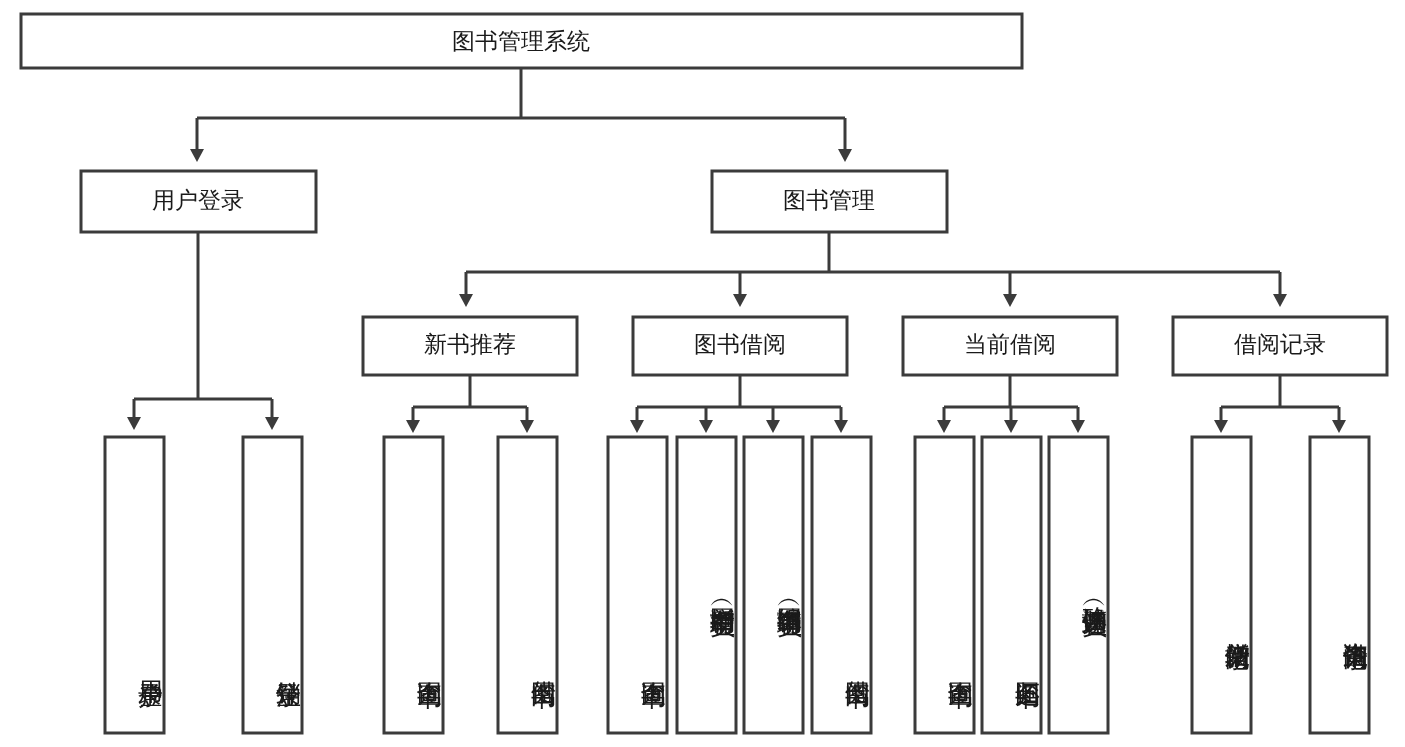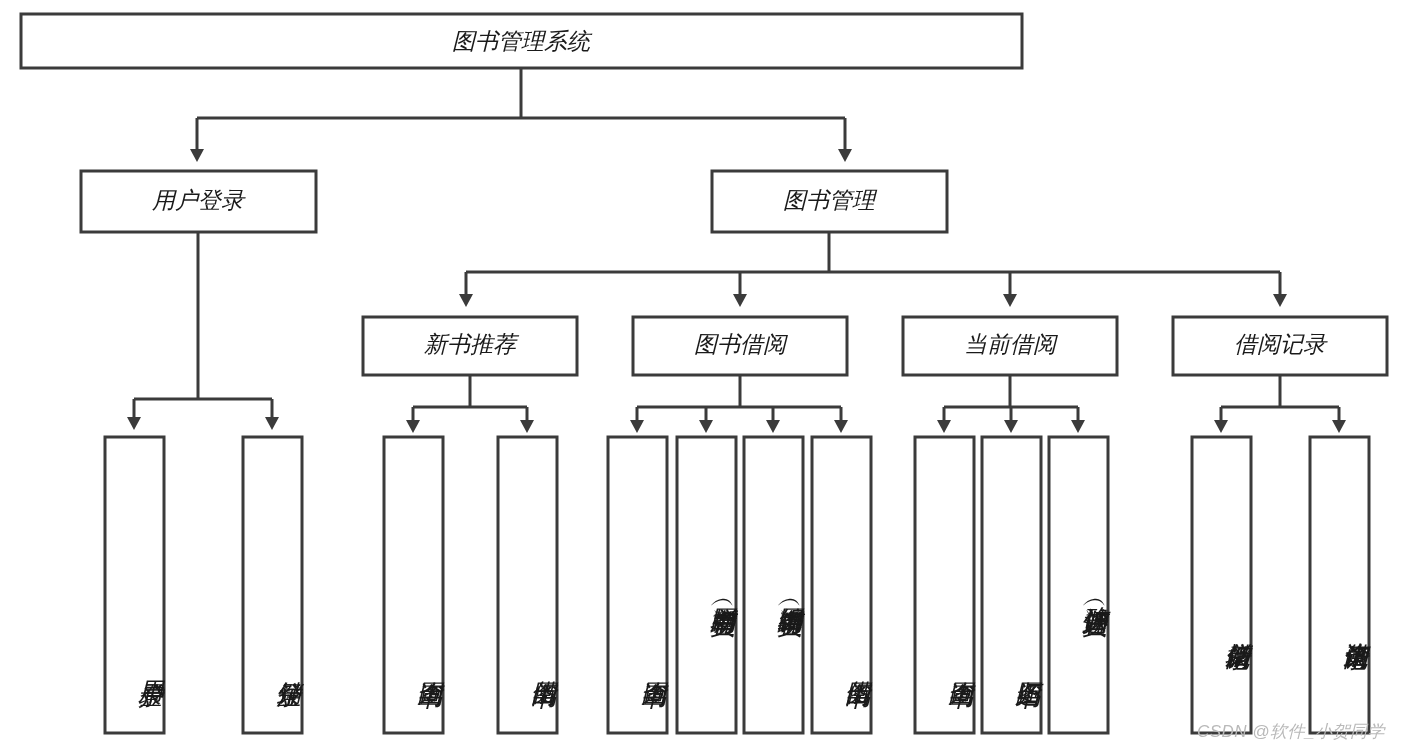--- a/index.html
+++ b/index.html
@@ -1,17 +1,17 @@
 <!DOCTYPE html>
 <html><head>
 <meta charset="utf-8">
 <style>
   html,body{margin:0;padding:0;background:#ffffff;}
   body{font-family:"Liberation Sans","DejaVu Sans",sans-serif;}
-  #page{position:relative;width:1391px;height:747px;background:#fff;overflow:hidden;font-style:italic;}
+  #page{position:relative;width:1391px;height:747px;background:#fff;overflow:hidden;}
   svg{display:block;width:1405px;height:747px;}
   .boxrect{fill:#ffffff;stroke:#3b3b3b;stroke-width:3;}
   .line{stroke:#3b3b3b;stroke-width:3;fill:none;}
   .arrowhead{fill:#3b3b3b;}
   .lbl{fill:#1a1a1a;font-family:"Liberation Sans","DejaVu Sans",sans-serif;font-size:23px;text-anchor:middle;dominant-baseline:middle;}
   .vtextbox{position:absolute;display:flex;align-items:flex-start;justify-content:center;
             writing-mode:vertical-rl;text-orientation:upright;
             font-size:25px;color:#1a1a1a;line-height:1.06;letter-spacing:1px;
             font-family:"Liberation Sans","DejaVu Sans",sans-serif;
             pointer-events:none;white-space:nowrap;}
@@ -139,14 +139,13 @@
   <div class="vtextbox" style="left:608px;top:437px;width:59px;height:296px;padding-top:78px;">查询图书</div>
   <div class="vtextbox" style="left:677px;top:437px;width:59px;height:296px;padding-top:6px;">新增图书（管理员）</div>
   <div class="vtextbox" style="left:744px;top:437px;width:59px;height:296px;padding-top:6px;">编辑图书（管理员）</div>
   <div class="vtextbox" style="left:812px;top:437px;width:59px;height:296px;padding-top:78px;">借阅图书</div>
   <div class="vtextbox" style="left:915px;top:437px;width:59px;height:296px;padding-top:78px;">查询图书</div>
   <div class="vtextbox" style="left:982px;top:437px;width:59px;height:296px;padding-top:78px;">归还图书</div>
   <div class="vtextbox" style="left:1049px;top:437px;width:59px;height:296px;padding-top:6px;">确认归还（管理员）</div>
   <div class="vtextbox" style="left:1192px;top:437px;width:59px;height:296px;padding-top:40px;">新增借阅记录</div>
   <div class="vtextbox" style="left:1310px;top:437px;width:59px;height:296px;padding-top:40px;">查询借阅记录</div>
 
-  <div class="watermark">CSDN @软件_小贺同学</div>
 </div>
 
 </body></html>

